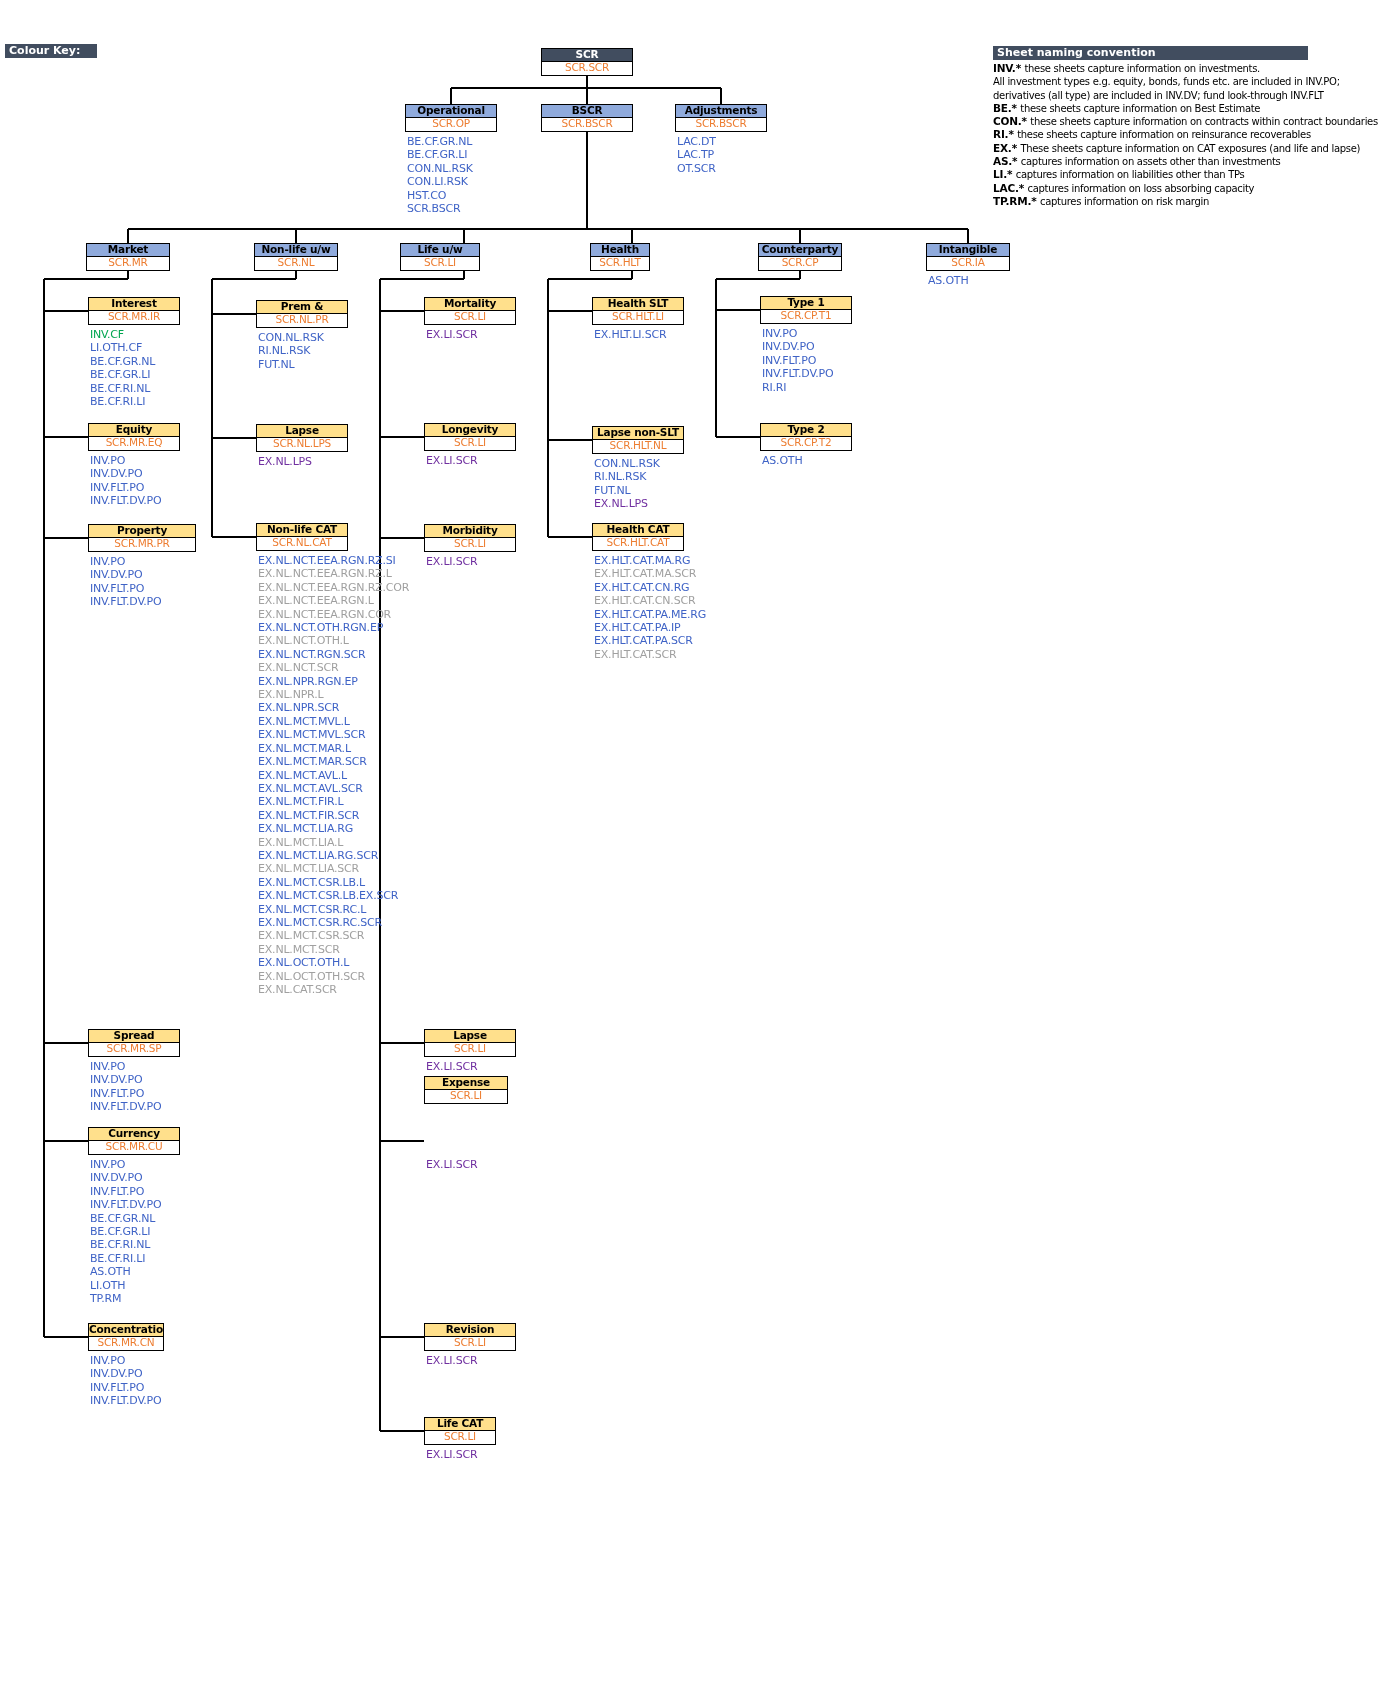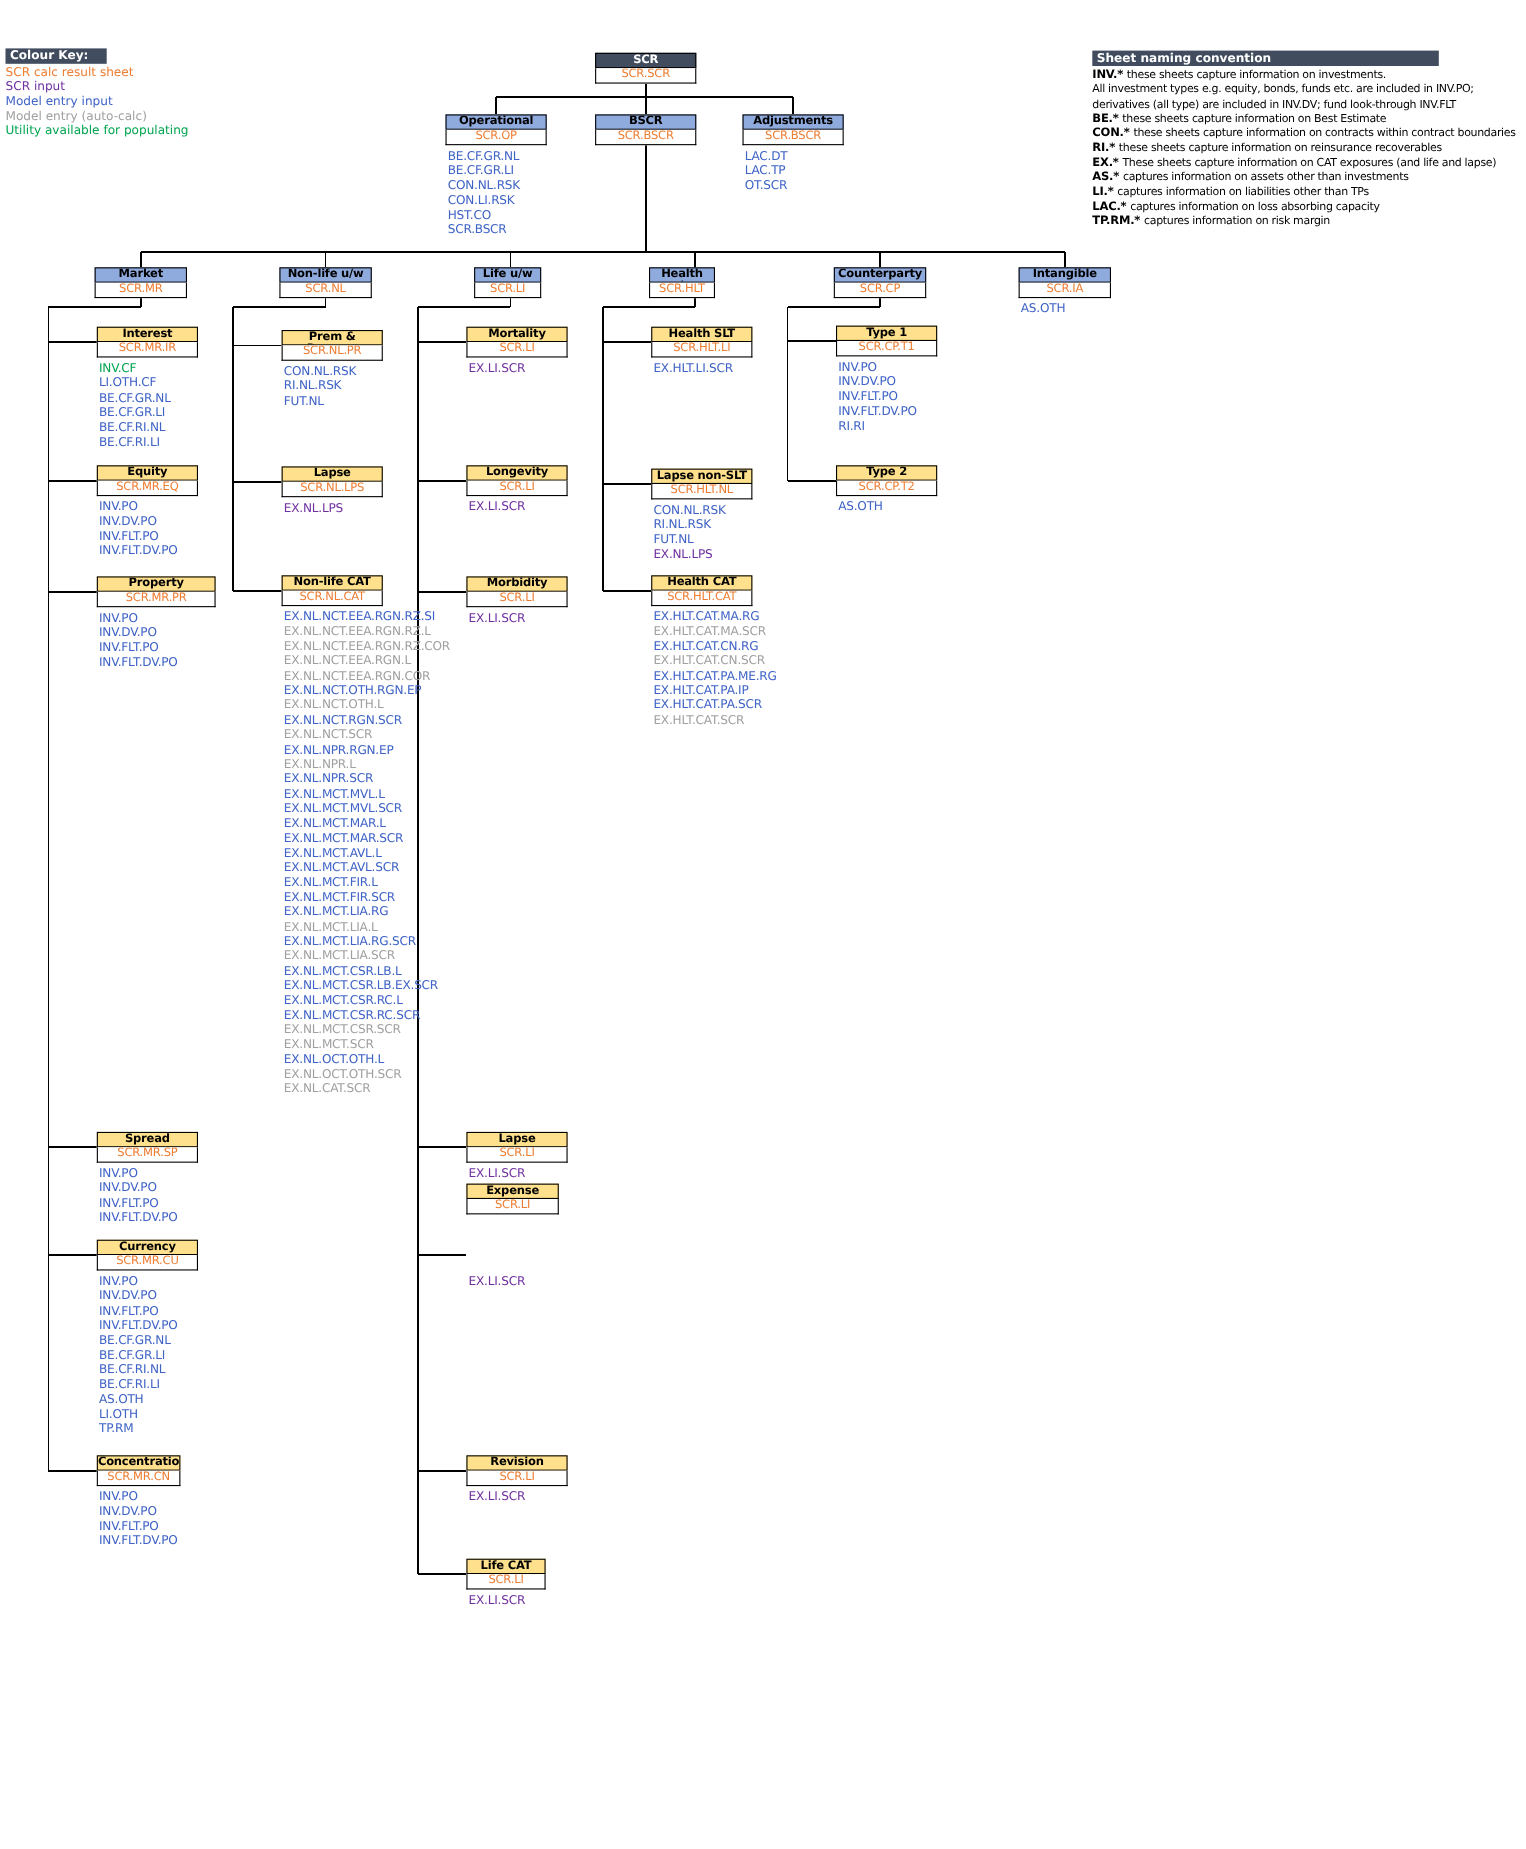--- a/index.html
+++ b/index.html
@@ -31,27 +31,20 @@
   .tlist{position:absolute;}
   .titem{font-size:11px;line-height:13.4px;letter-spacing:-0.2px;white-space:nowrap;cursor:pointer;}
 </style>
 </head>
 <body>
 
 <div class="page">
 
   <div class="colour-key">
     <div class="ck-header">Colour Key:</div>
-    <div id="ck-items">
-        <div class="ck-item" style="color: rgb(237, 125, 49);">SCR calc result sheet</div>
-        <div class="ck-item" style="color: rgb(112, 48, 160);">SCR input</div>
-        <div class="ck-item" style="color: rgb(63, 99, 198);">Model entry input</div>
-        <div class="ck-item" style="color: rgb(160, 160, 160);">Model entry (auto-calc)</div>
-        <div class="ck-item" style="color: rgb(0, 165, 80);">Utility available for populating</div>
-      </div>
   </div>
 
   <div class="naming">
     <div class="nc-header">Sheet naming convention</div>
     <div id="nc-lines">
         <div class="nc-line"><b>INV.* </b>these sheets capture information on investments.</div>
         <div class="nc-line">All investment types e.g. equity, bonds, funds etc. are included in INV.PO;</div>
         <div class="nc-line">derivatives (all type) are included in INV.DV; fund look-through INV.FLT</div>
         <div class="nc-line"><b>BE.* </b>these sheets capture information on Best Estimate</div>
         <div class="nc-line"><b>CON.* </b>these sheets capture information on contracts within contract boundaries</div>
@@ -271,21 +264,21 @@
         <div class="titem" style="color: rgb(63, 99, 198);">EX.NL.MCT.CSR.LB.L</div>
         <div class="titem" style="color: rgb(63, 99, 198);">EX.NL.MCT.CSR.LB.EX.SCR</div>
         <div class="titem" style="color: rgb(63, 99, 198);">EX.NL.MCT.CSR.RC.L</div>
         <div class="titem" style="color: rgb(63, 99, 198);">EX.NL.MCT.CSR.RC.SCR</div>
         <div class="titem" style="color: rgb(160, 160, 160);">EX.NL.MCT.CSR.SCR</div>
         <div class="titem" style="color: rgb(160, 160, 160);">EX.NL.MCT.SCR</div>
         <div class="titem" style="color: rgb(63, 99, 198);">EX.NL.OCT.OTH.L</div>
         <div class="titem" style="color: rgb(160, 160, 160);">EX.NL.OCT.OTH.SCR</div>
         <div class="titem" style="color: rgb(160, 160, 160);">EX.NL.CAT.SCR</div>
       </div>
-      <div class="tnode" style="left: 431px; top: 243px; width: 61px;">
+      <div class="tnode" style="left: 400px; top: 243px; width: 80px;">
         <div class="thead blue">Life u/w</div>
         <div class="tcode">SCR.LI</div>
       </div>
       <div class="tnode" style="left: 424px; top: 297px; width: 92px;">
         <div class="thead yellow">Mortality</div>
         <div class="tcode">SCR.LI</div>
       </div>
       <div class="tlist" style="left: 426px; top: 328px;">
         <div class="titem" style="color: rgb(112, 48, 160);">EX.LI.SCR</div>
       </div>

